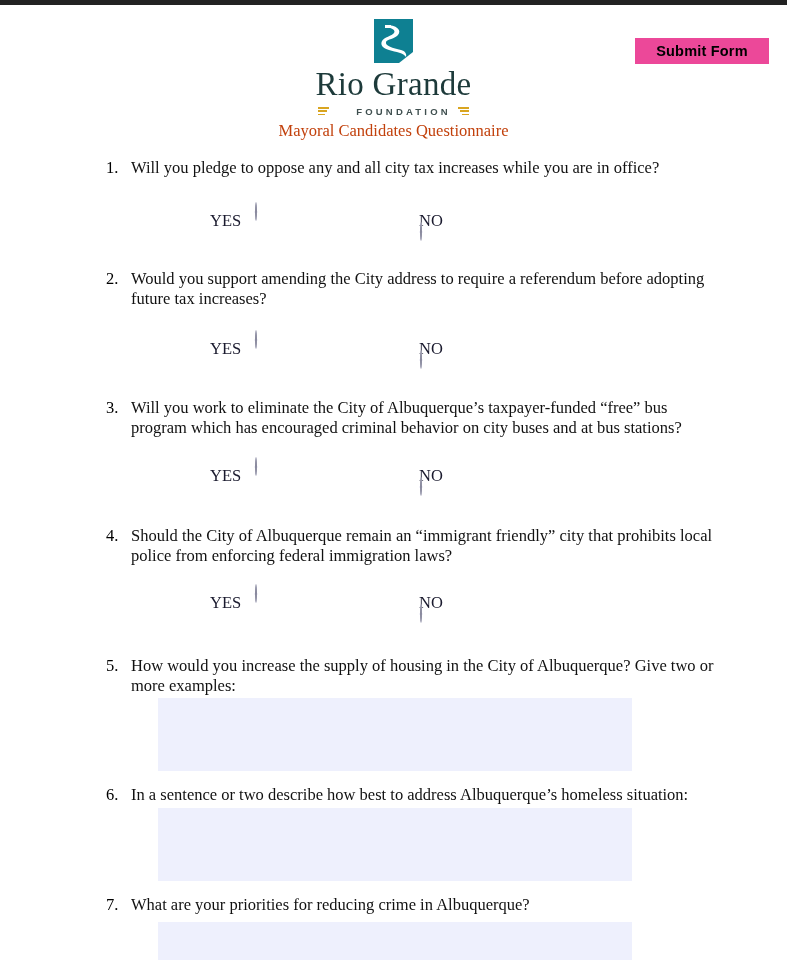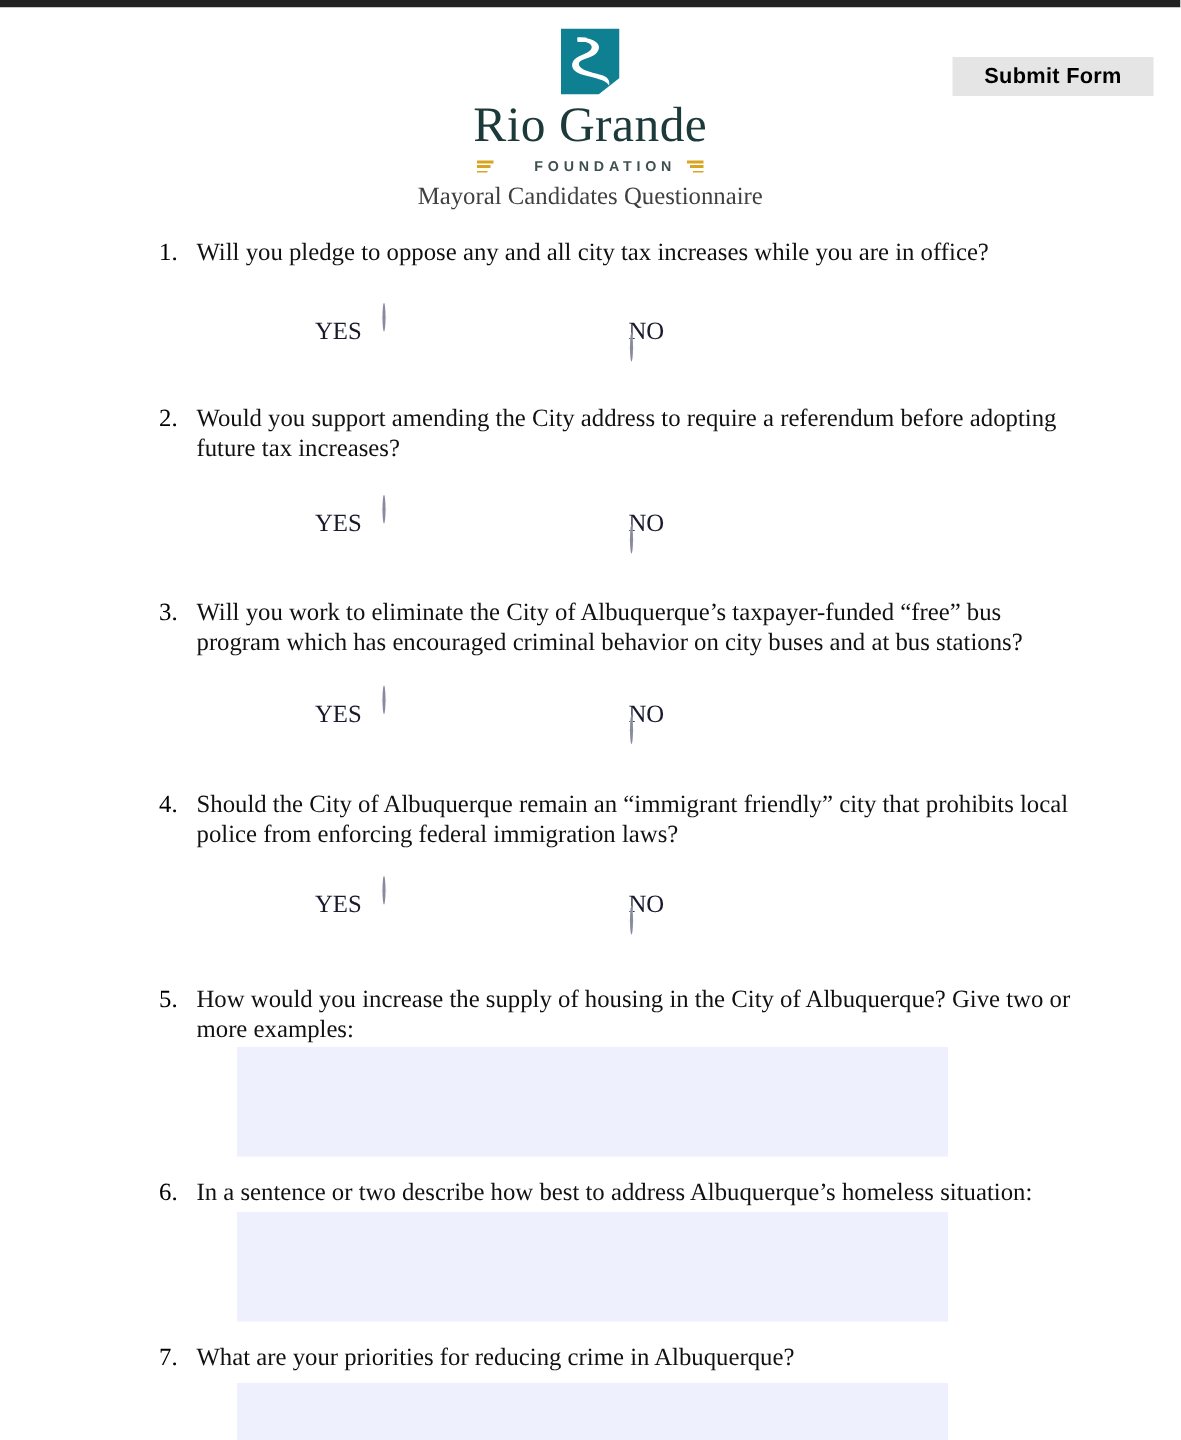--- a/index.html
+++ b/index.html
@@ -35,21 +35,21 @@
     background: #ffffff;
   }
 
   
   .submit-btn {
     position: absolute;
     top: 33px;
     left: 635px;
     width: 134px;
     height: 26px;
-    background: #e5e5e5;
+    background: #ec4899;
     border: 0;
     font-family: "Liberation Sans", "DejaVu Sans", sans-serif;
     font-weight: bold;
     font-size: 14.5px;
     color: #000000;
     text-align: center;
     line-height: 26px;
     letter-spacing: 0.2px;
     cursor: pointer;
     padding: 0;
@@ -112,21 +112,21 @@
   .tri-lines.right i:nth-child(3) { left: 4px; }
 
   
   .doc-title {
     position: absolute;
     top: 116px;
     left: 0;
     width: 787px;
     text-align: center;
     font-size: 16.5px;
-    color: #404040;
+    color: #c2410c;
   }
 
   
   .q {
     position: absolute;
     left: 106px;
     width: 620px;
   }
   .q-row {
     display: flex;

